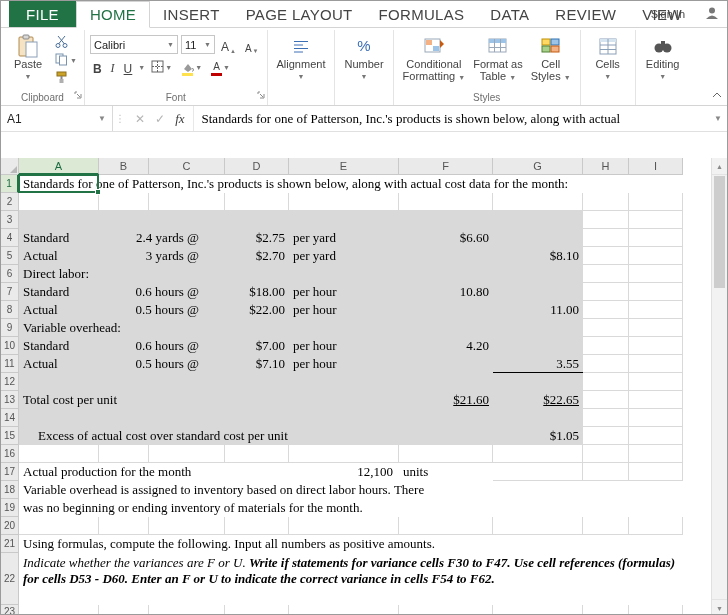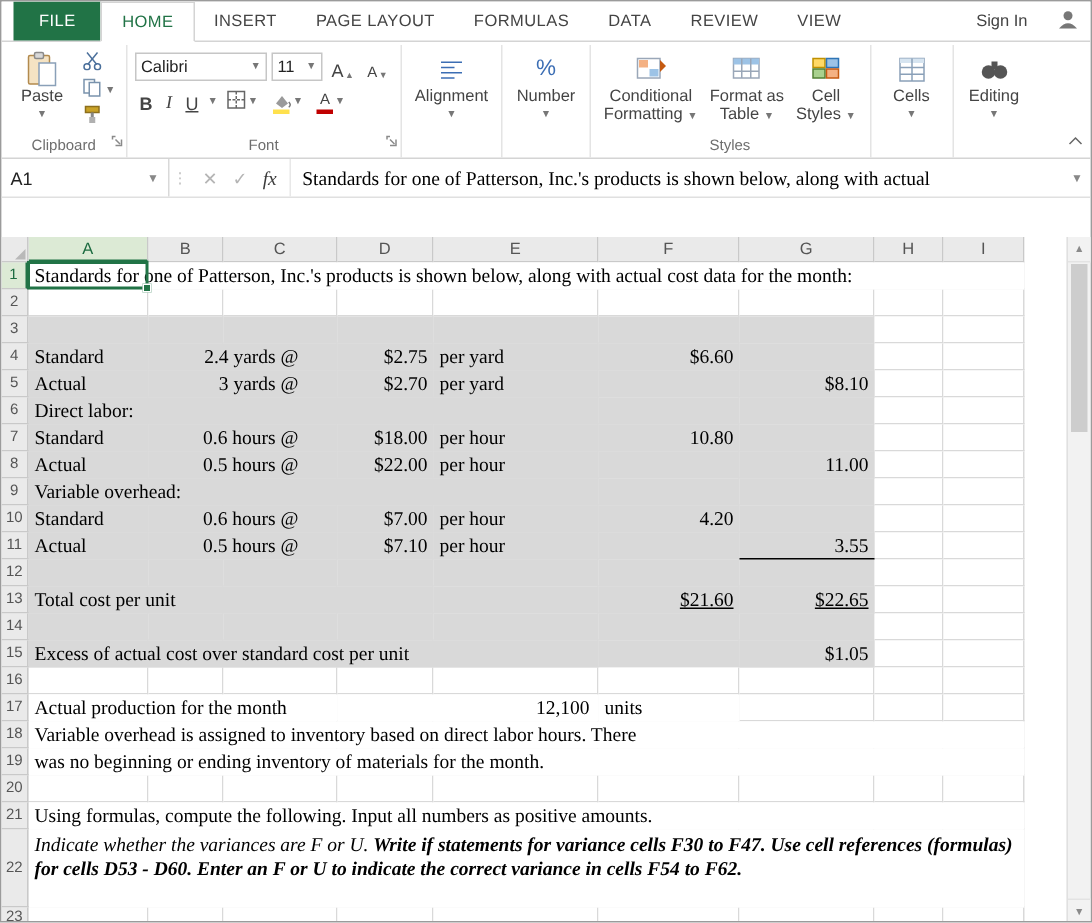--- a/index.html
+++ b/index.html
@@ -3,21 +3,21 @@
 <meta charset="utf-8">
 <style>
   * { margin:0; padding:0; box-sizing:border-box; }
   html,body { background:#fff; }
   body { font-family:"Liberation Sans",sans-serif; width:728px; height:615px; overflow:hidden; }
   .app { position:relative; width:728px; height:615px; border:1px solid #9b9b9b; background:#fff; overflow:hidden; }
 
   
   .tabbar { height:27px; display:flex; align-items:stretch; background:#fff; border-bottom:1px solid #d4d4d4; position:relative; }
   .tabs { display:flex; align-items:stretch; padding-left:8px; }
-  .tab { padding:0 13px; font-size:11px; color:#444; display:flex; align-items:center; letter-spacing:.3px; cursor:default; }
+  .tab { padding:0 13px; font-size:15px; color:#444; display:flex; align-items:center; letter-spacing:.3px; cursor:default; }
   .tab.file { background:#217346; color:#fff; padding:0 17px; }
   .tab.active { color:#217346; background:#fff; border:1px solid #d4d4d4; border-bottom:1px solid #fff; margin-bottom:-1px; z-index:2; }
   .signin { position:absolute; right:8px; top:0; height:26px; display:flex; align-items:center; gap:20px; font-size:11px; color:#444; }
 
   
   .ribbon { height:78px; background:#fff; border-bottom:1px solid #d4d4d4; display:flex; position:relative; padding-top:2px; }
   .rgroup { position:relative; padding:2px 5px 14px 5px; border-right:1px solid #e4e4e4; display:flex; align-items:flex-start; }
   .glabel { position:absolute; bottom:0; left:0; right:0; text-align:center; font-size:10px; color:#6e6e6e; height:13px; line-height:12px; }
   .launcher { position:absolute; bottom:2px; right:2px; }
   .bigbtn { display:flex; flex-direction:column; align-items:center; justify-content:flex-start; font-size:11px; color:#444; padding:2px 4px; min-width:44px; line-height:12px; text-align:center; }
@@ -567,21 +567,21 @@
         <div class="grow" style="height: 18px;">
           <div class="bcell shade" style="left: 18px; width: 80px;"></div>
           <div class="bcell shade" style="left: 98px; width: 50px;"></div>
           <div class="bcell shade" style="left: 148px; width: 76px;"></div>
           <div class="bcell shade" style="left: 224px; width: 64px;"></div>
           <div class="bcell shade" style="left: 288px; width: 110px;"></div>
           <div class="bcell shade" style="left: 398px; width: 94px;"></div>
           <div class="bcell shade" style="left: 492px; width: 90px;"></div>
           <div class="bcell" style="left: 582px; width: 46px;"></div>
           <div class="bcell" style="left: 628px; width: 54px;"></div>
-          <div class="cell shade" style="left: 18px; width: 380px;">Excess of actual cost over standard cost per unit</div>
+          <div class="cell shade" style="left: 33px; width: 380px;">Excess of actual cost over standard cost per unit</div>
           <div class="cell r shade" style="left: 492px; width: 90px;">$1.05</div>
           <div class="rowhead">15</div>
         </div>
         <div class="grow" style="height: 18px;">
           <div class="bcell" style="left: 18px; width: 80px;"></div>
           <div class="bcell" style="left: 98px; width: 50px;"></div>
           <div class="bcell" style="left: 148px; width: 76px;"></div>
           <div class="bcell" style="left: 224px; width: 64px;"></div>
           <div class="bcell" style="left: 288px; width: 110px;"></div>
           <div class="bcell" style="left: 398px; width: 94px;"></div>

